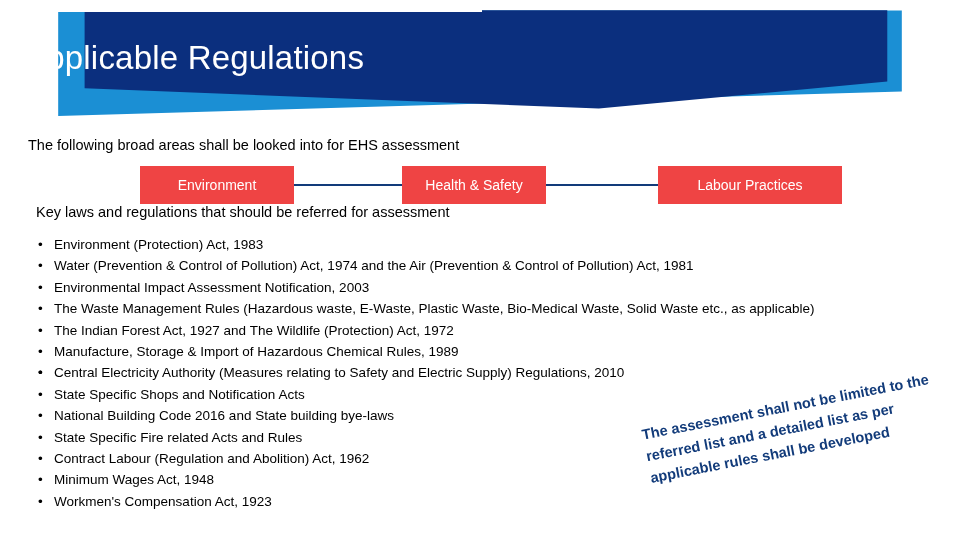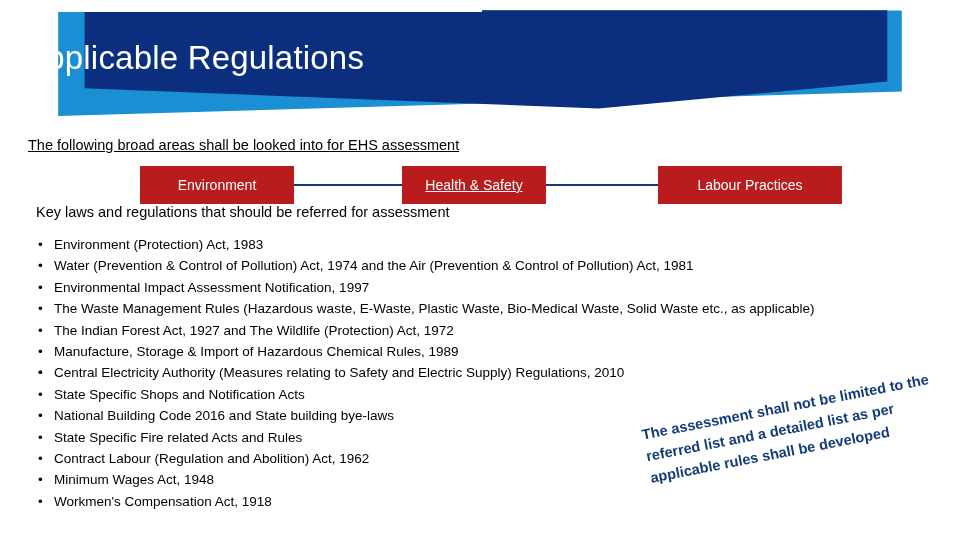--- a/index.html
+++ b/index.html
@@ -65,21 +65,20 @@
   }
 
   
   .intro-line {
     position: absolute;
     left: 28px;
     top: 137px;
     font-size: 14.5px;
     color: #000000;
     white-space: nowrap;
-    text-decoration: underline;
   }
 
   
   .boxes-row {
     position: absolute;
     left: 140px;
     top: 166px;
     width: 676px;
     height: 38px;
   }
@@ -88,30 +87,30 @@
     top: 18px;
     height: 2px;
     background: #123b7a;
   }
   .conn-1 { left: 152px; width: 260px; }
   .conn-2 { left: 404px; width: 256px; }
   .proc-box {
     position: absolute;
     top: 0;
     height: 38px;
-    background: #b91c1c;
+    background: #ef4444;
     color: #ffffff;
     font-size: 14px;
     display: flex;
     align-items: center;
     justify-content: center;
     white-space: nowrap;
   }
   .box-1 { left: 0px;   width: 154px; }
-  .box-2 { left: 262px; width: 144px; text-decoration: underline; }
+  .box-2 { left: 262px; width: 144px; }
   .box-3 { left: 518px; width: 184px; }
 
   
   .list-heading {
     position: absolute;
     left: 36px;
     top: 204px;
     font-size: 14.5px;
     color: #000000;
     white-space: nowrap;
@@ -180,29 +179,29 @@
     <div class="proc-box box-1">Environment</div>
     <div class="proc-box box-2">Health &amp; Safety</div>
     <div class="proc-box box-3">Labour Practices</div>
   </div>
 
   <div class="list-heading">Key laws and regulations that should be referred for assessment</div>
 
   <ul class="bullet-list">
     <li><span class="bullet-dot">•</span><span>Environment (Protection) Act, 1983</span></li>
     <li><span class="bullet-dot">•</span><span>Water (Prevention &amp; Control of Pollution) Act, 1974 and the Air (Prevention &amp; Control of Pollution) Act, 1981</span></li>
-    <li><span class="bullet-dot">•</span><span>Environmental Impact Assessment Notification, 1997</span></li>
+    <li><span class="bullet-dot">•</span><span>Environmental Impact Assessment Notification, 2003</span></li>
     <li><span class="bullet-dot">•</span><span>The Waste Management Rules (Hazardous waste, E-Waste, Plastic Waste, Bio-Medical Waste, Solid Waste etc., as applicable)</span></li>
     <li><span class="bullet-dot">•</span><span>The Indian Forest Act, 1927 and The Wildlife (Protection) Act, 1972</span></li>
     <li><span class="bullet-dot">•</span><span>Manufacture, Storage &amp; Import of Hazardous Chemical Rules, 1989</span></li>
     <li><span class="bullet-dot">•</span></li>
     <li><span class="bullet-dot">•</span><span>Central Electricity Authority (Measures relating to Safety and Electric Supply) Regulations, 2010</span></li>
     <li><span class="bullet-dot">•</span><span>State Specific Shops and Notification Acts</span></li>
     <li><span class="bullet-dot">•</span><span>National Building Code 2016 and State building bye-laws</span></li>
     <li><span class="bullet-dot">•</span><span>State Specific Fire related Acts and Rules</span></li>
     <li><span class="bullet-dot">•</span><span>Contract Labour (Regulation and Abolition) Act, 1962</span></li>
     <li><span class="bullet-dot">•</span><span>Minimum Wages Act, 1948</span></li>
-    <li><span class="bullet-dot">•</span><span>Workmen's Compensation Act, 1918</span></li>
+    <li><span class="bullet-dot">•</span><span>Workmen's Compensation Act, 1923</span></li>
   </ul>
 
   <div class="stamp-note">The assessment shall not be limited to the referred list and a detailed list as per applicable rules shall be developed</div>
 
 </div>
 
 </body></html>

